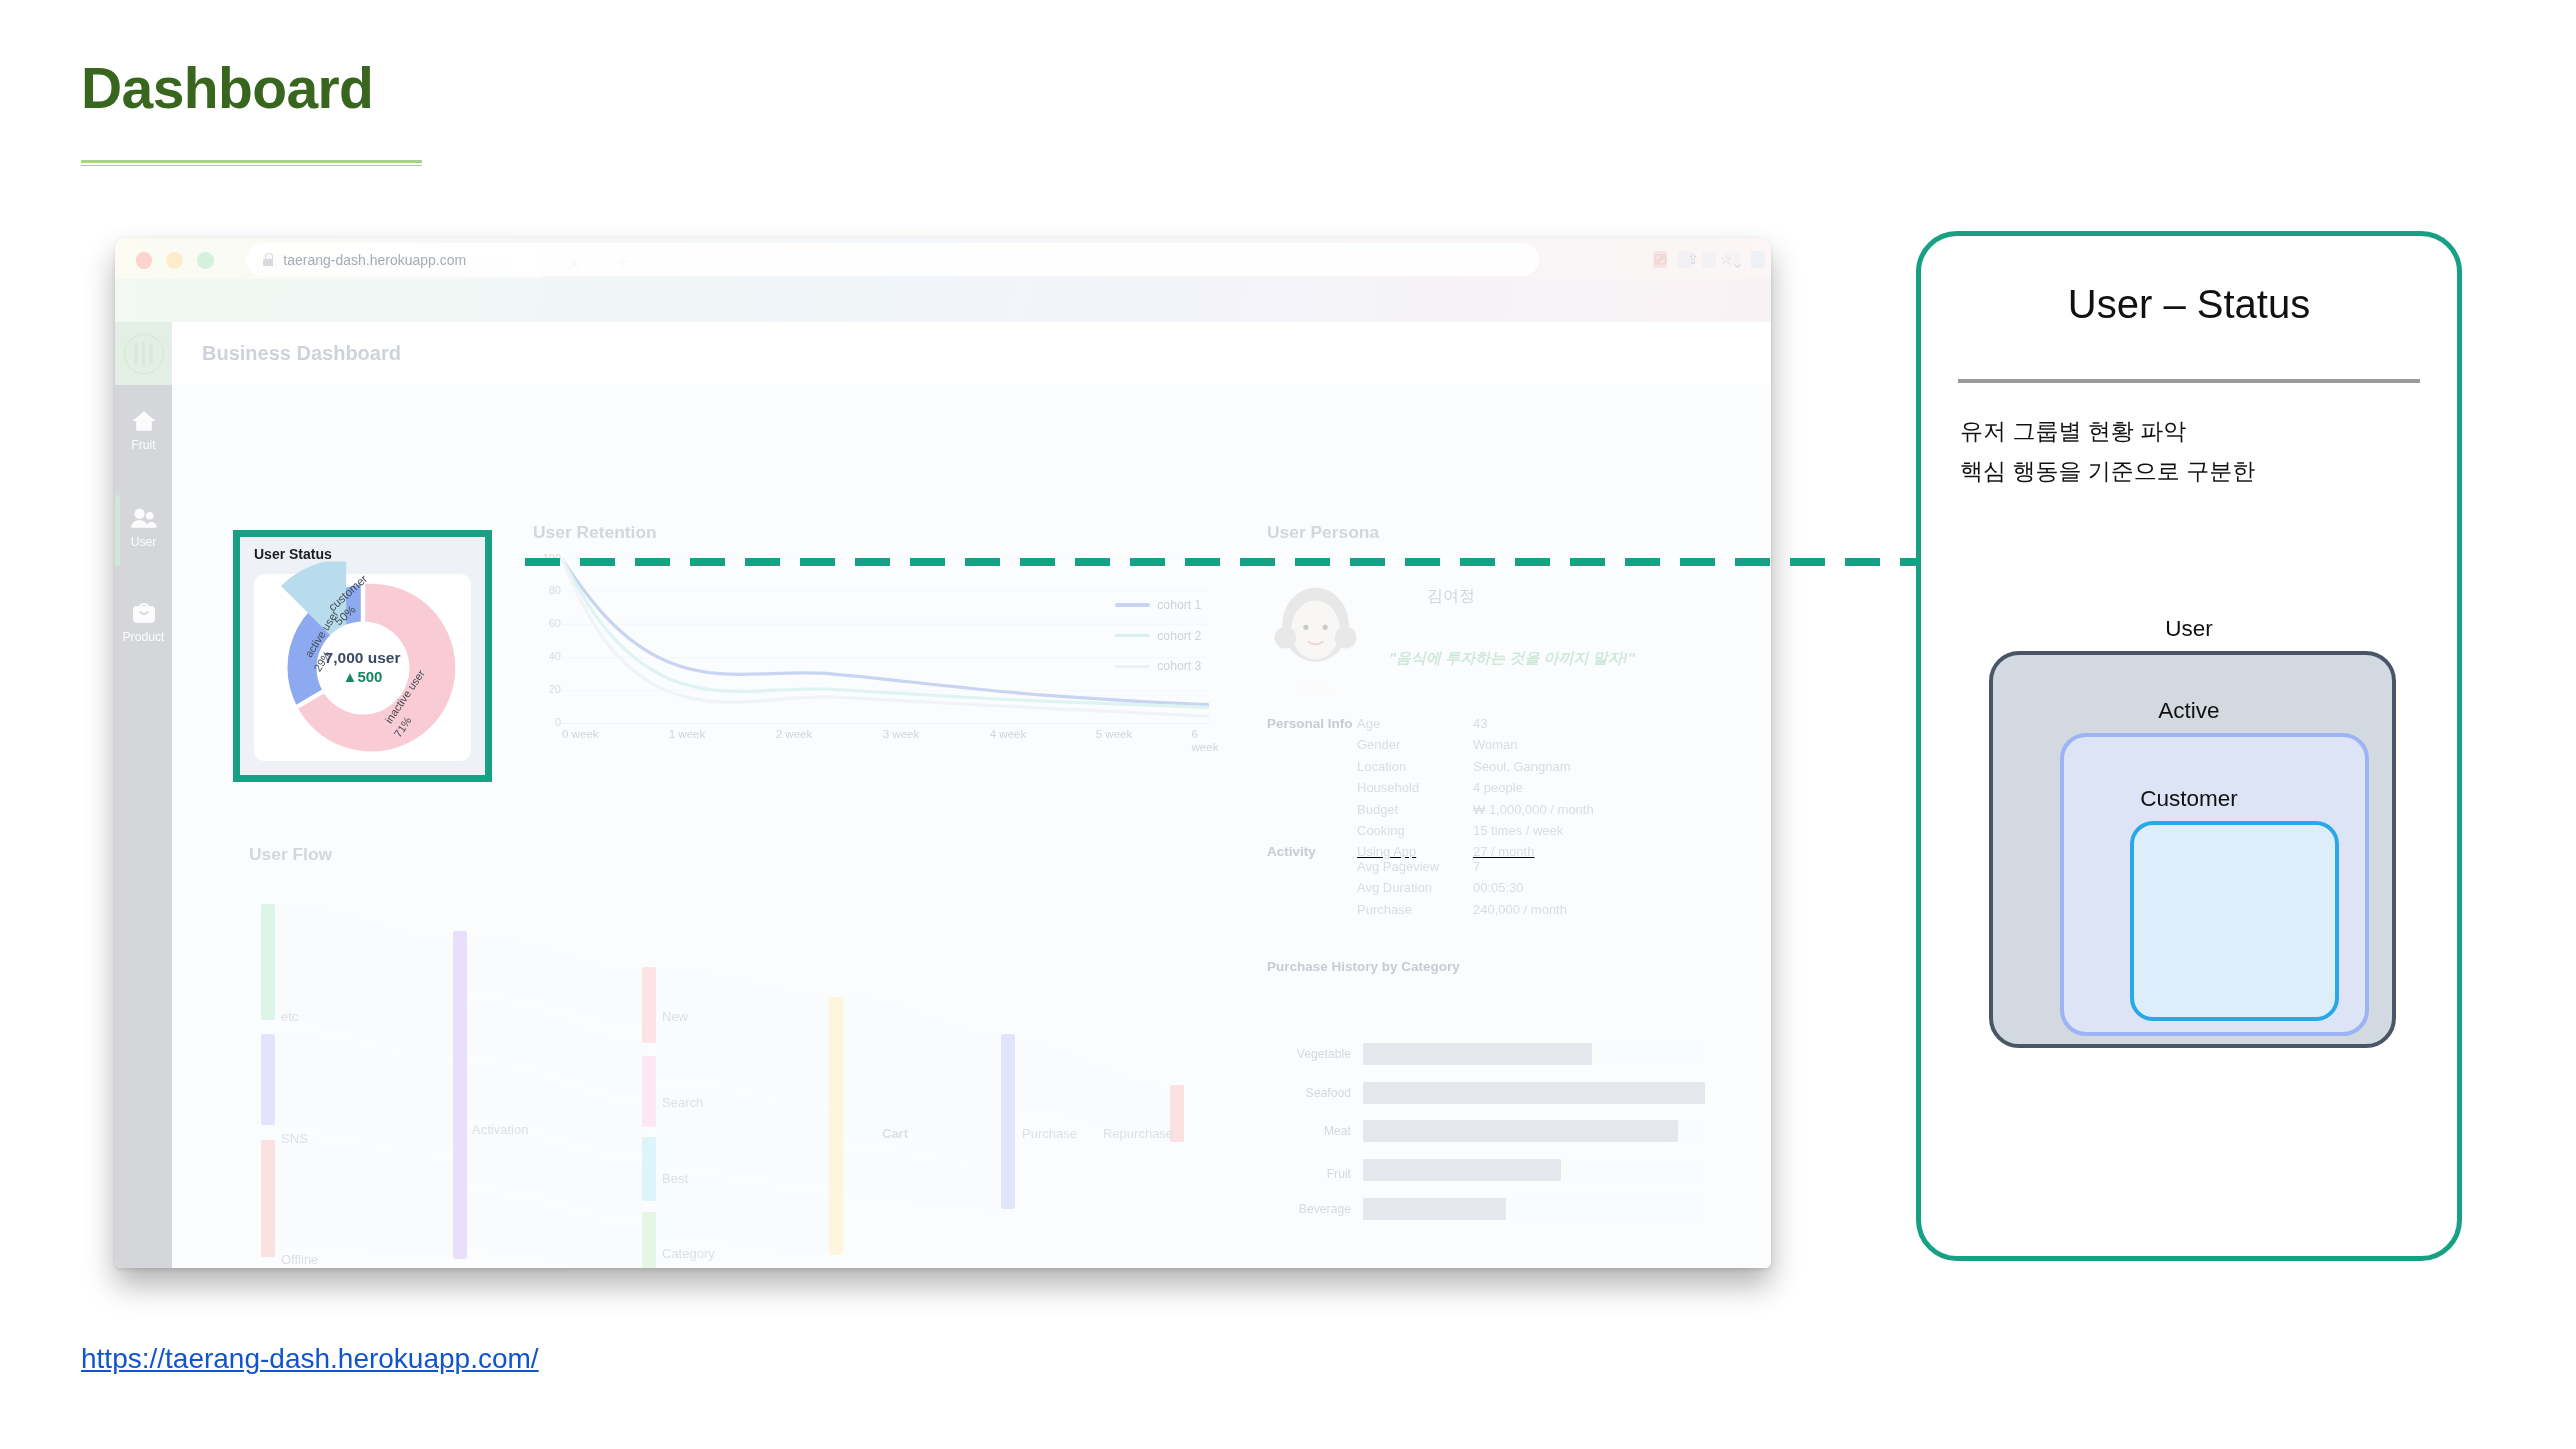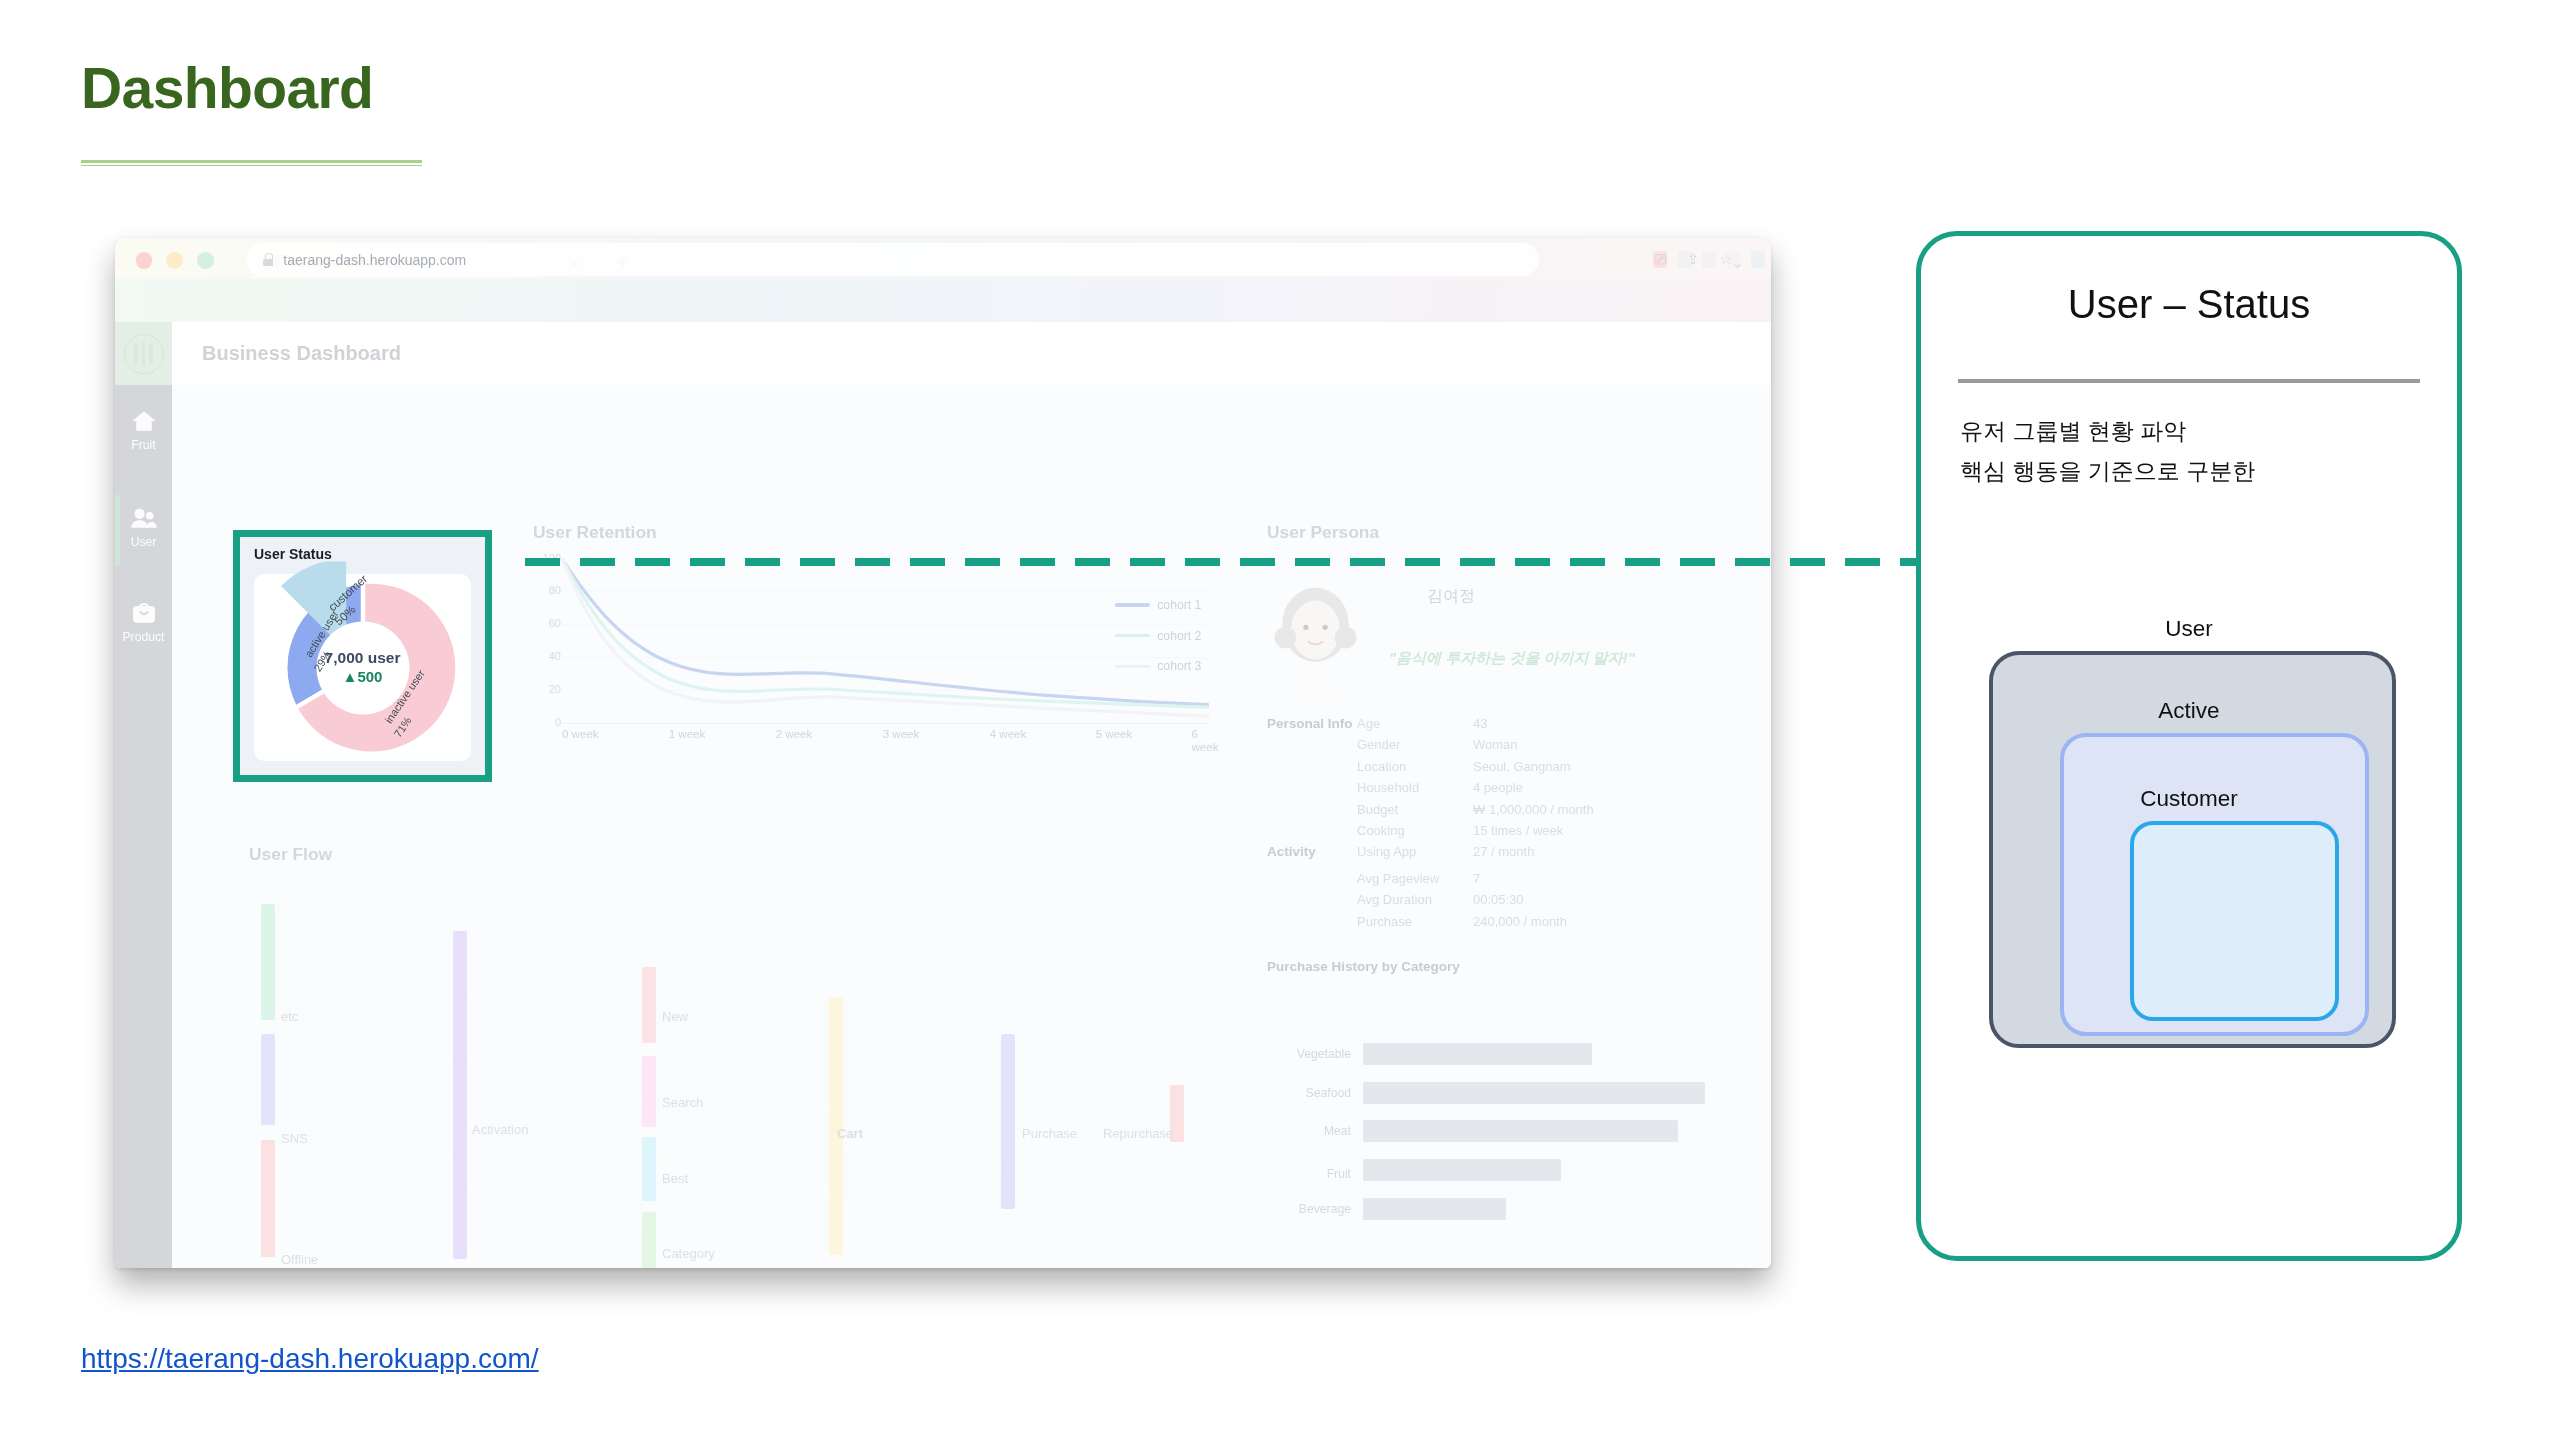--- a/index.html
+++ b/index.html
@@ -351,21 +351,21 @@
           <div class="snode" style="left:393px; top:73px; width:14px; height:76px; background:#fde3e6;"></div>
           <div class="slabel" style="left:413px; top:115px;">New</div>
           <div class="snode" style="left:393px; top:162px; width:14px; height:71px; background:#fde6f6;"></div>
           <div class="slabel" style="left:413px; top:201px;">Search</div>
           <div class="snode" style="left:393px; top:243px; width:14px; height:64px; background:#ddf4fb;"></div>
           <div class="slabel" style="left:413px; top:277px;">Best</div>
           <div class="snode" style="left:393px; top:318px; width:14px; height:64px; background:#e6f6e4;"></div>
           <div class="slabel" style="left:413px; top:352px;">Category</div>
 
           <div class="snode" style="left:580px; top:103px; width:14px; height:258px; background:#fdf5dc;"></div>
-          <div class="slabel" style="left:588px; top:232px;font-weight:bold;">Cart</div>
+          <div class="slabel" style="left:633px; top:232px;font-weight:bold;">Cart</div>
 
           <div class="snode" style="left:752px; top:140px; width:14px; height:175px; background:#e2e4fb;"></div>
           <div class="slabel" style="left:773px; top:232px;">Purchase</div>
 
           <div class="snode" style="left:921px; top:191px; width:14px; height:57px; background:#fbe1e1;"></div>
           <div class="slabel" style="left:854px; top:232px;">Repurchase</div>
         </div>
 
         <div class="persona">
           <svg class="avatar" viewBox="0 0 150 170">
@@ -404,21 +404,21 @@
                 <span class="row-val">₩ 1,000,000 / month</span>
               </div>
             <div style="display:flex; margin-bottom:6.4px;">
                 <span class="row-key" style="width:116px">Cooking</span>
                 <span class="row-val">15 times / week</span>
               </div>
           </div>
 
           <div class="sec-label" style="position:absolute; left:0; top:286px;">Activity</div>
           <div style="position:absolute; left:90px; top:286px;">
-            <div style="display:flex; margin-bottom:12px;">
+            <div style="display:flex; margin-bottom:0;text-decoration:underline;">
                 <span class="row-key" style="width:116px">Using App</span>
                 <span class="row-val">27 / month</span>
               </div>
             <div style="display:flex; margin-bottom:6.4px;">
                 <span class="row-key" style="width:116px">Avg Pageview</span>
                 <span class="row-val">7</span>
               </div>
             <div style="display:flex; margin-bottom:6.4px;">
                 <span class="row-key" style="width:116px">Avg Duration</span>
                 <span class="row-val">00:05:30</span>

